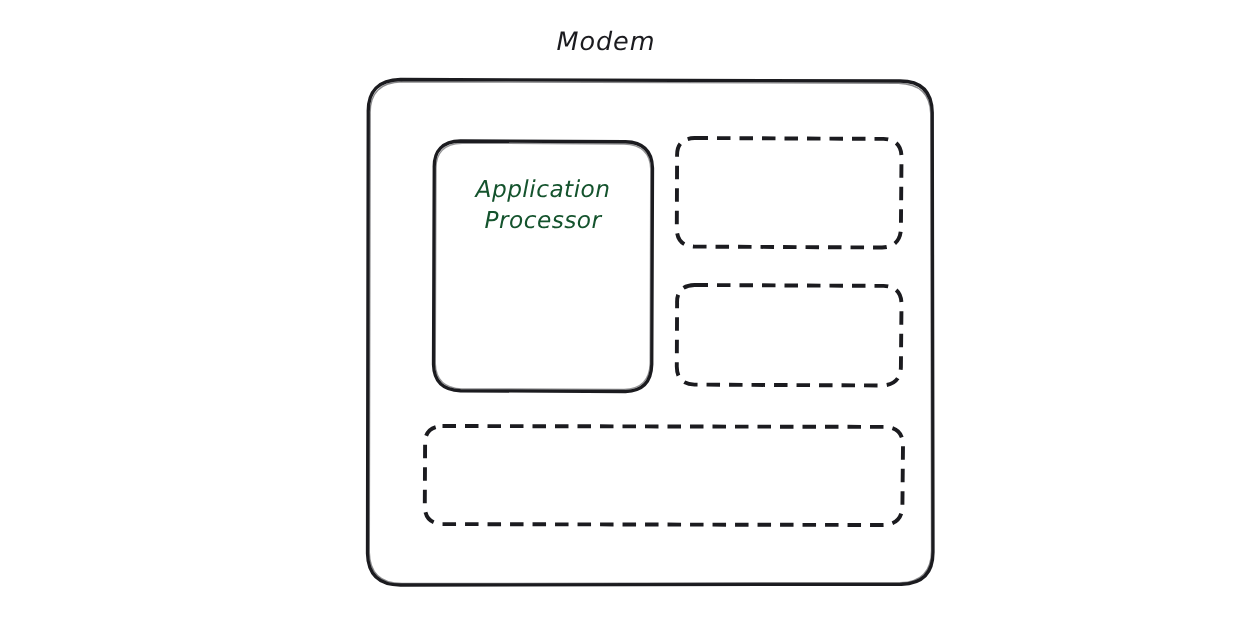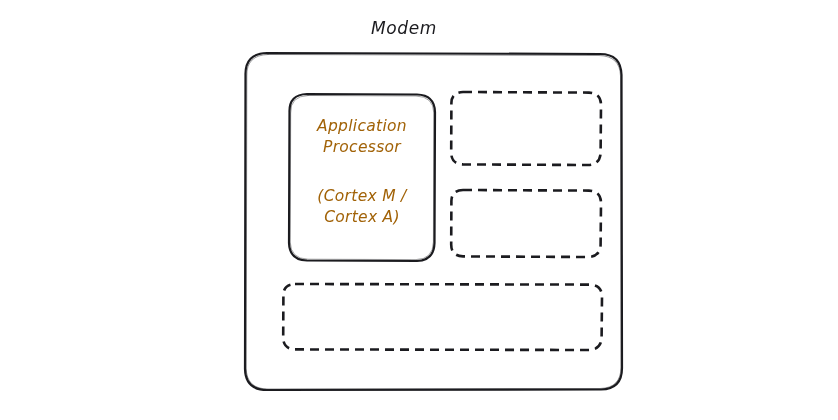--- a/index.html
+++ b/index.html
@@ -49,21 +49,21 @@
     width: 838px;
     height: 420px;
     pointer-events: none;
   }
 
   .box-label {
     position: absolute;
     text-align: center;
     font-family: "DejaVu Sans", sans-serif;
     font-style: italic;
-    color: #a16207;
+    color: #14532d;
     white-space: pre;
     user-select: none;
     line-height: 1.38;
   }
 
   .ap-label {
     left: 289px;
     width: 146px;
     font-size: 15.5px;
     letter-spacing: 0.3px;
@@ -152,21 +152,20 @@
              Q 601 349.6 589 350
              L 295 349.4
              Q 283 349 283.2 337
              L 283.4 296
              Q 283 284.4 295 284 Z" fill="none" stroke="#1b1b1f" stroke-width="2.6" stroke-dasharray="9 6" stroke-linecap="butt" stroke-linejoin="round"></path>
   </svg>
 
   <div class="label-layer">
     <div class="box-label ap-label primary"><span>Application</span><br><span>Processor</span></div>
 
-    <div class="box-label ap-label secondary"><span>(Cortex M /</span><br><span>Cortex A)</span></div>
   </div>
 
   <div class="hit" style="left:245px; top:53px; width:377px; height:337px;"></div>
   <div class="hit" style="left:289px; top:94px; width:146px; height:167px;"></div>
   <div class="hit" style="left:451px; top:92px; width:150px; height:73px;"></div>
   <div class="hit" style="left:451px; top:190px; width:150px; height:67px;"></div>
   <div class="hit" style="left:283px; top:284px; width:319px; height:66px;"></div>
 
 </div>
 

